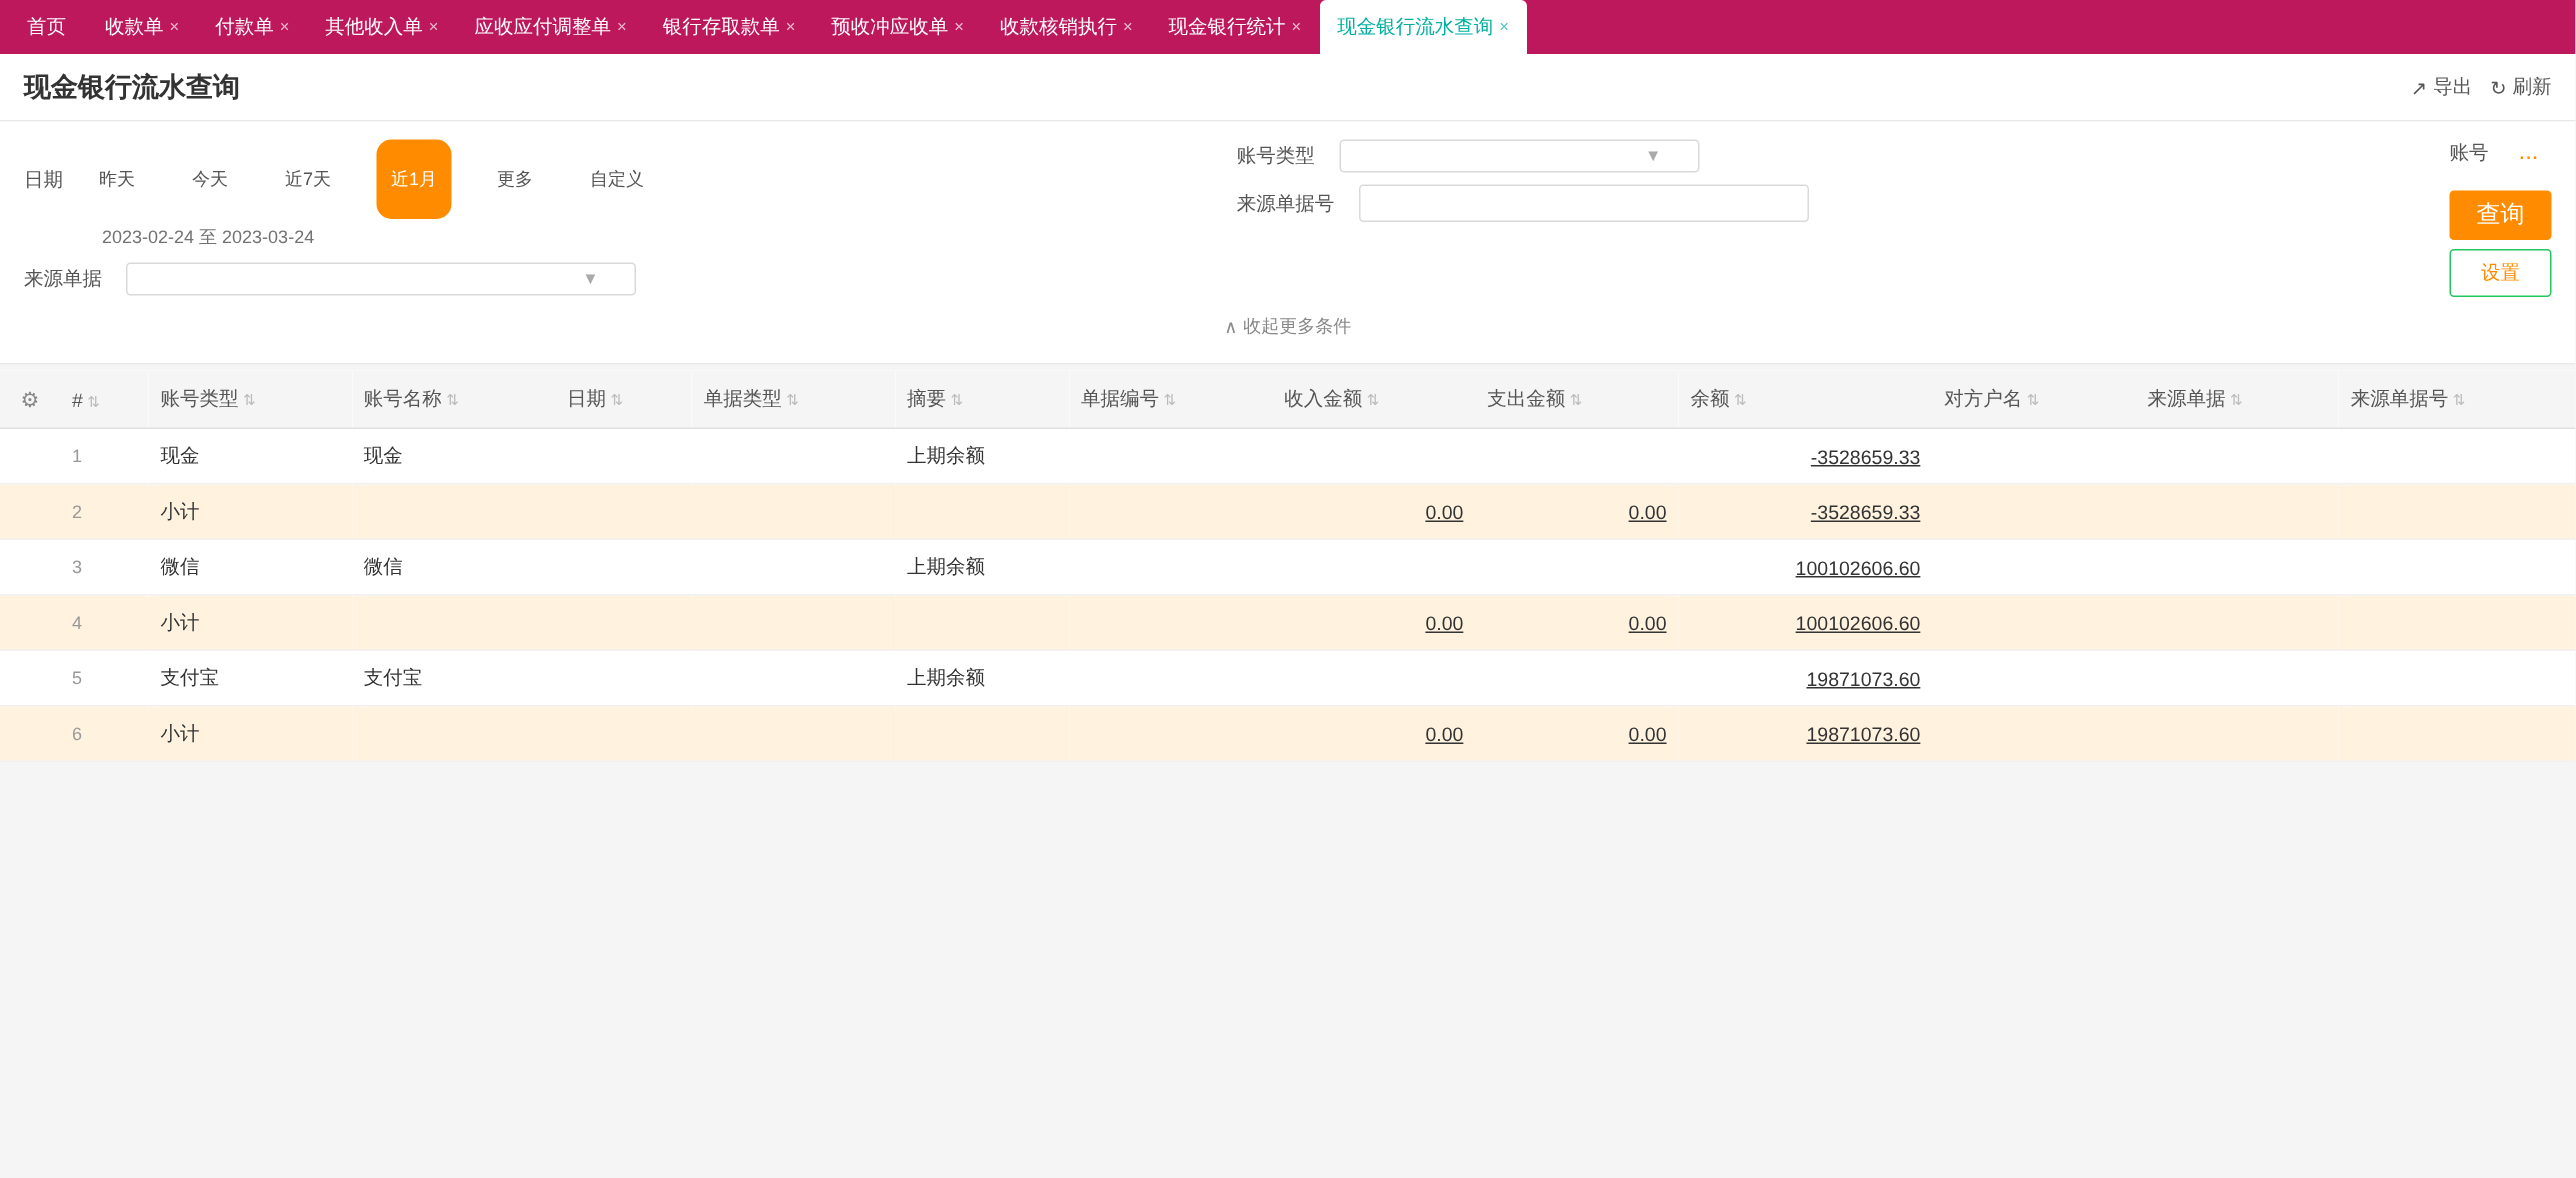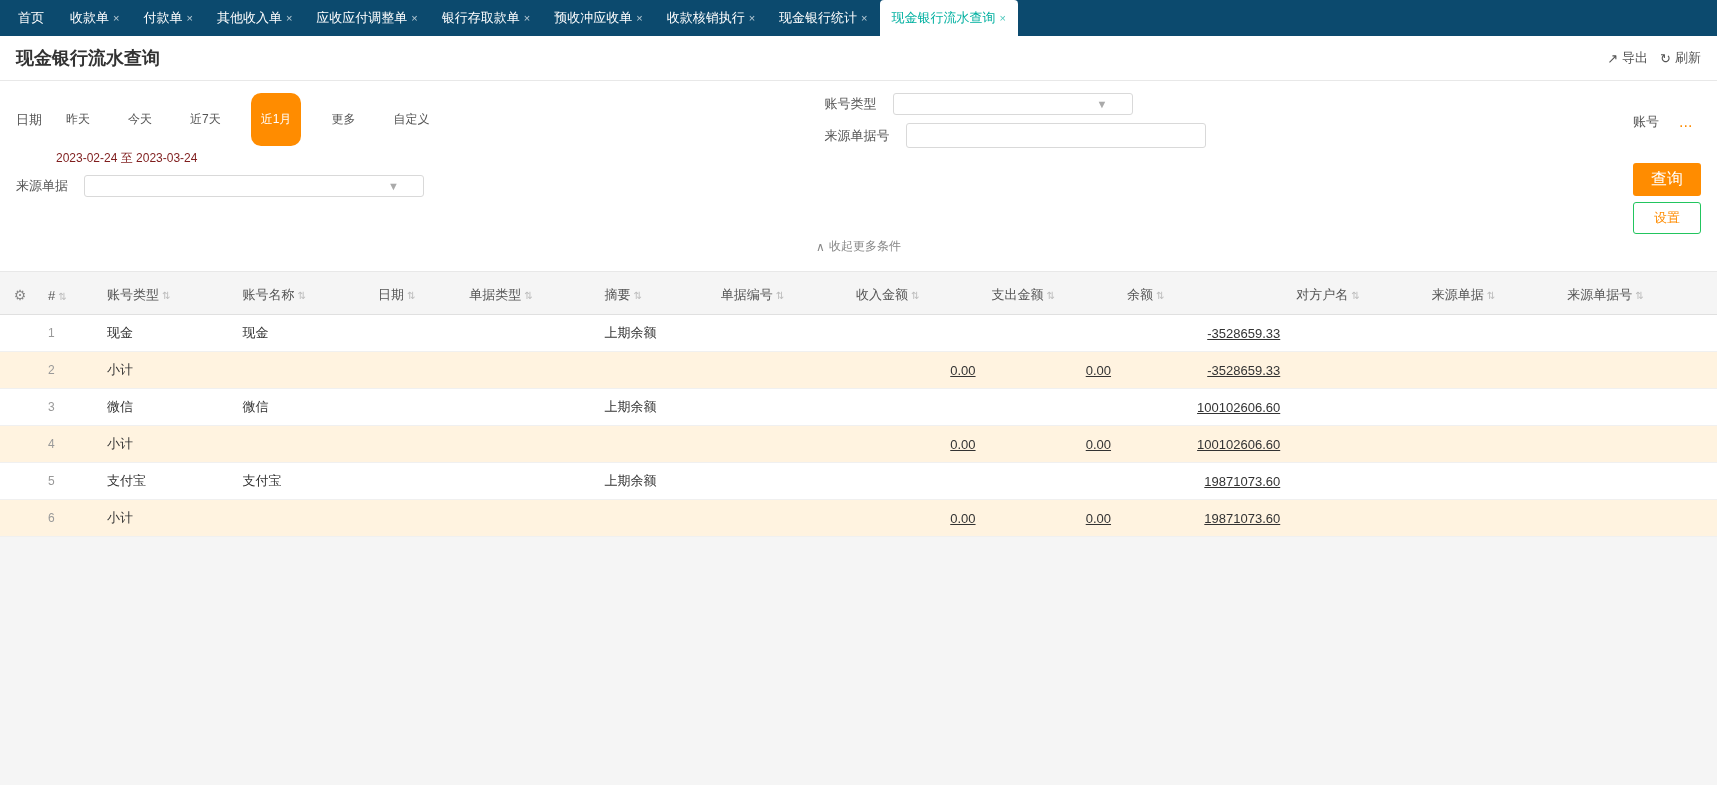--- a/index.html
+++ b/index.html
@@ -1,20 +1,20 @@
 <!DOCTYPE html>
 <html><head>
   <meta charset="utf-8">
   <style>
     * { box-sizing: border-box; margin: 0; padding: 0; }
     body { font-family: 'Microsoft YaHei', Arial, sans-serif; font-size: 13px; background: #f5f5f5; color: #333; }
 
     
     .top-nav {
-      background: #0c4a6e;
+      background: #be185d;
       display: flex;
       align-items: center;
       height: 36px;
       padding: 0 4px;
       overflow: hidden;
     }
     .nav-item {
       color: #fff;
       padding: 0 12px;
       height: 36px;
@@ -102,22 +102,22 @@
       color: #555;
     }
     .date-btn.active {
       background: #ff8c00;
       color: #fff;
       border-radius: 10px;
       padding: 18px 10px;
     }
     .date-range {
       font-size: 12px;
-      color: #7f1d1d;
-      margin-left: 4px;
+      color: #737373;
+      margin-left: 16px;
     }
     .filter-select {
       border: 1px solid #d9d9d9;
       border-radius: 3px;
       padding: 4px 24px 4px 8px;
       font-size: 13px;
       color: #333;
       background: #fff;
       cursor: pointer;
       position: relative;
@@ -312,21 +312,21 @@
           <span class="chevron-down">▼</span>
         </div>
       </div>
 
       <div class="filter-row" style="margin-top:8px;">
         <span class="filter-label">来源单据号</span>
         <input class="filter-input" type="text" style="min-width: 300px;">
       </div>
     </div>
 
-    <div style="display:flex; flex-direction:column; gap:24px; align-items:flex-start;margin-top:20px;">
+    <div style="display:flex; flex-direction:column; gap:8px; align-items:flex-start;">
       <div class="filter-row">
         <span class="filter-label">账号</span>
         <span class="dots-btn">...</span>
       </div>
       <div class="action-btns">
         <button class="action-btn-query">查询</button>
         <button class="action-btn-settings">设置</button>
       </div>
     </div>
   </div>

